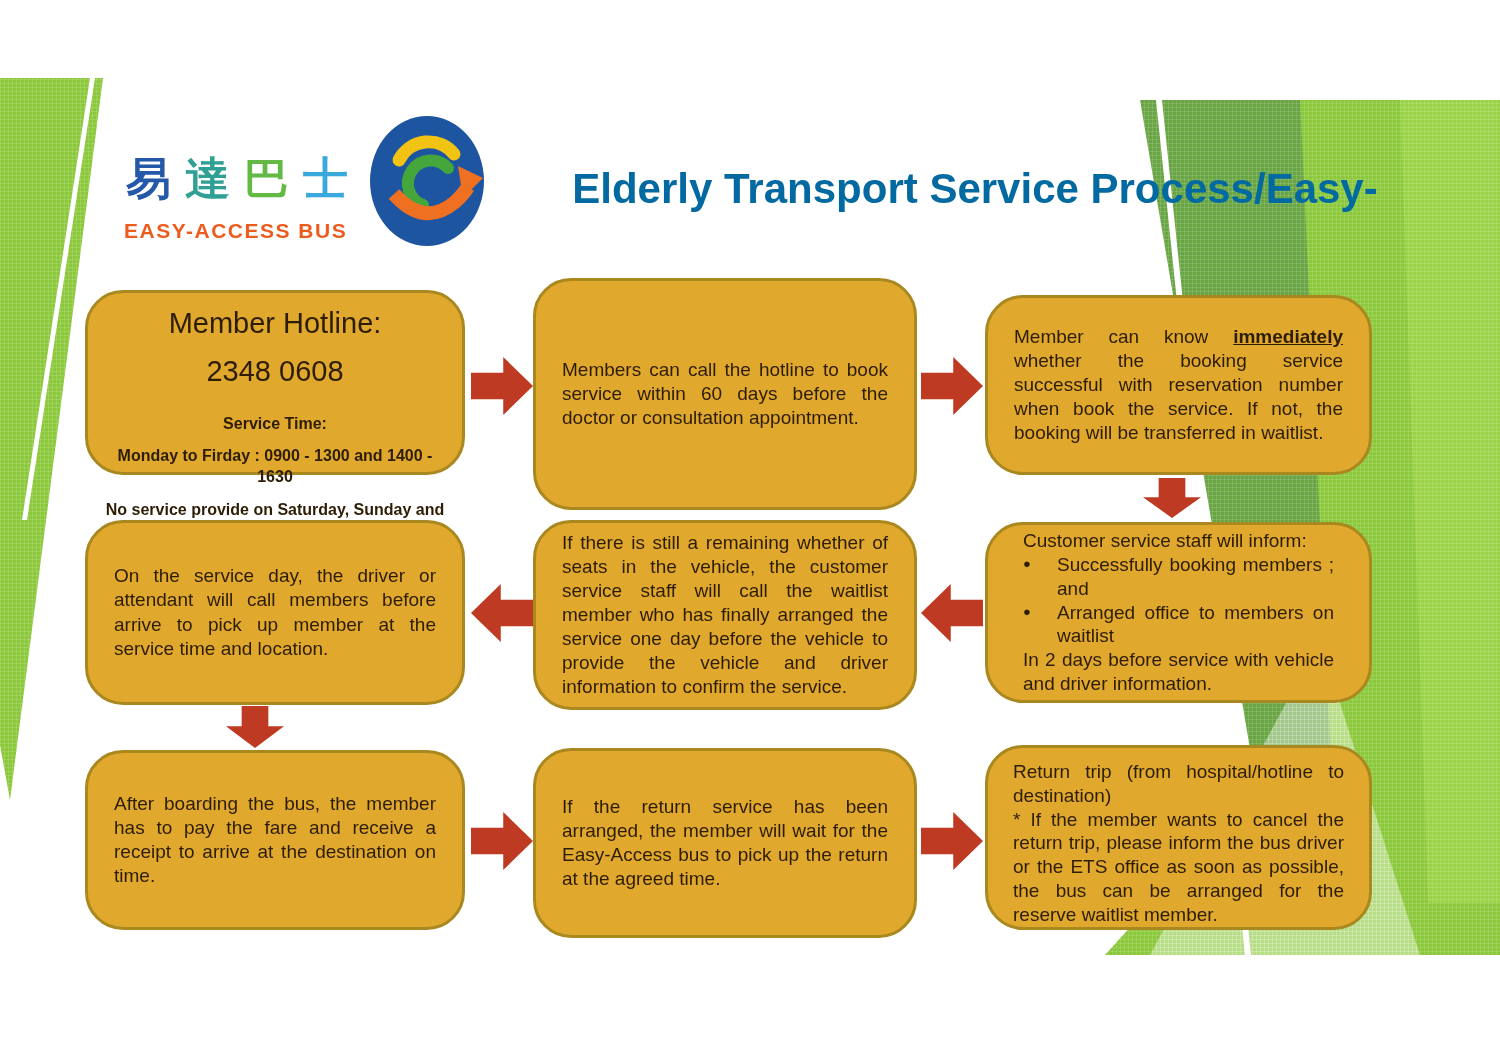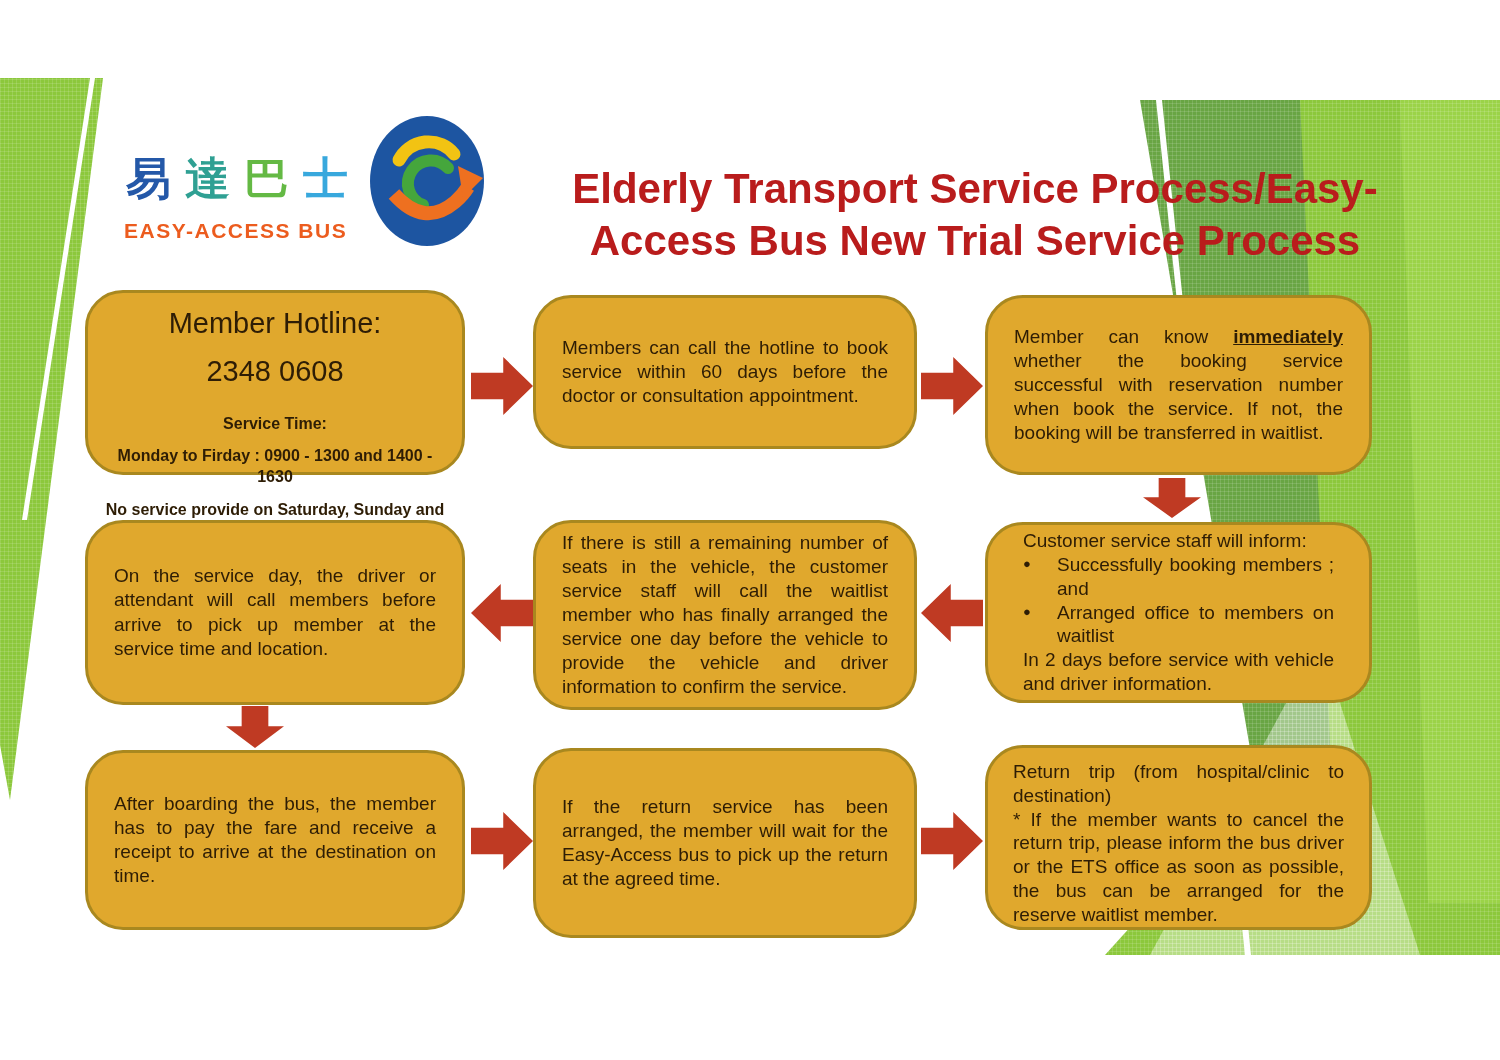--- a/index.html
+++ b/index.html
@@ -18,21 +18,21 @@
   .w-left-line{background:#ffffff;clip-path:polygon(90px 78px,95px 78px,27px 520px,22px 520px);}
   .w-dark{background-color:#69a544;clip-path:polygon(1140px 100px,1330px 100px,1430px 955px,1285px 955px);}
   .w-base{background-color:#8cc83c;clip-path:polygon(1300px 100px,1500px 100px,1500px 955px,1340px 955px);}
   .w-bright{background-color:#9bd348;clip-path:polygon(1400px 100px,1500px 100px,1500px 955px,1430px 955px);}
   .w-strip{background-color:#8cc83c;clip-path:polygon(1105px 955px,1152px 903px,1500px 903px,1500px 955px);}
   .w-pale{background-color:rgba(255,255,255,.38);clip-path:polygon(1150px 955px,1320px 640px,1420px 955px);}
   .w-right-line{background:#ffffff;clip-path:polygon(1156px 100px,1162px 100px,1251px 955px,1245px 955px);}
   
   .title{
     position:absolute;left:540px;top:163px;width:870px;z-index:1;
-    text-align:center;color:#b91c1c;font-size:42px;font-weight:700;line-height:1.24;
+    text-align:center;color:#0369a1;font-size:42px;font-weight:700;line-height:1.24;
     letter-spacing:0px;
   }
   
   .logo-cn{position:absolute;left:126px;top:156px;z-index:2;display:flex;gap:14px;font-size:45px;font-weight:600;line-height:1;}
   .logo-en{position:absolute;left:124px;top:219px;z-index:2;font-size:21px;font-weight:800;letter-spacing:1.5px;color:#ec5c1e;}
   .logo-mark{position:absolute;left:368px;top:114px;width:118px;height:134px;z-index:2;}
   .cn0{color:#2458a8;} .cn1{color:#2fa093;} .cn2{color:#64b944;} .cn3{color:#38a8dd;}
   
   .box{
     position:absolute;z-index:2;box-sizing:border-box;
@@ -85,35 +85,34 @@
       <ellipse cx="59" cy="67" rx="57" ry="65" fill="#1d55a1"></ellipse>
       <path d="M 86 40 A 33 33 0 0 0 31 46" stroke="#f2c313" stroke-width="13" fill="none" stroke-linecap="round"></path>
       <path d="M 80 54 A 23 23 0 1 0 55 91" stroke="#45a63c" stroke-width="12" fill="none" stroke-linecap="round"></path>
       <path d="M 26 80 Q 56 114 87 88 Q 95 81 100 73" stroke="#ee7020" stroke-width="14" fill="none"></path>
       <polygon points="90,52 115,64 95,84" fill="#ee7020"></polygon>
     </svg>
   </div>
 
   <div class="title">
     <div>Elderly Transport Service Process/Easy-</div>
-    <div>Access Bus New Trial Service Process</div>
   </div>
 
   <div class="box hotline" style="left:85px;top:290px;width:380px;height:185px;">
     <div class="hl-h">Member Hotline:</div>
     <div class="hl-h">2348 0608</div>
     <div class="hl-spacer"></div>
     <div class="hl-sub">Service Time:</div>
     <div class="hl-sub">Monday to Firday : 0900 - 1300 and 1400 - 1630</div>
     <div class="hl-sub">No service provide on Saturday, Sunday and Publice Holidays</div>
   </div>
 
   <div class="arr arr-right" style="left:471px;top:357px;width:62px;height:58px;"></div>
 
-  <div class="box" style="left:533px;top:295px;width:384px;height:154px;">
+  <div class="box" style="left:533px;top:278px;width:384px;height:232px;">
     <p class="para jt">Members can call the hotline to book service within 60 days before the doctor or consultation appointment.</p>
   </div>
 
   <div class="arr arr-right" style="left:921px;top:357px;width:62px;height:58px;"></div>
 
   <div class="box" style="left:985px;top:295px;width:387px;height:180px;">
     <p class="para jt"><span>Member can know </span><span class="em-ul">immediately</span><span> whether the booking service successful with reservation number when book the service. If not, the booking will be transferred in waitlist.</span></p>
   </div>
 
   <div class="arr arr-down" style="left:1143px;top:478px;width:58px;height:40px;"></div>
@@ -127,21 +126,21 @@
     <div class="brow">
       <span class="bmark">●</span>
       <span class="btext">Arranged office to members on waitlist</span>
     </div>
     <p class="para jt">In 2 days before service with vehicle and driver information.</p>
   </div>
 
   <div class="arr arr-left" style="left:921px;top:584px;width:62px;height:58px;"></div>
 
   <div class="box" style="left:533px;top:520px;width:384px;height:190px;">
-    <p class="para jt">If there is still a remaining number of seats in the vehicle, the customer service staff will call the waitlist member who has finally arranged the service one day before the vehicle to provide the vehicle and driver information to confirm the service.</p>
+    <p class="para jt">If there is still a remaining whether of seats in the vehicle, the customer service staff will call the waitlist member who has finally arranged the service one day before the vehicle to provide the vehicle and driver information to confirm the service.</p>
   </div>
 
   <div class="arr arr-left" style="left:471px;top:584px;width:62px;height:58px;"></div>
 
   <div class="box" style="left:85px;top:520px;width:380px;height:185px;">
     <p class="para jt">On the service day, the driver or attendant will call members before arrive to pick up member at the service time and location.</p>
   </div>
 
   <div class="arr arr-down" style="left:226px;top:706px;width:58px;height:42px;"></div>
 
@@ -151,17 +150,17 @@
 
   <div class="arr arr-right" style="left:471px;top:812px;width:62px;height:58px;"></div>
 
   <div class="box" style="left:533px;top:748px;width:384px;height:190px;">
     <p class="para jt">If the return service has been arranged, the member will wait for the Easy-Access bus to pick up the return at the agreed time.</p>
   </div>
 
   <div class="arr arr-right" style="left:921px;top:812px;width:62px;height:58px;"></div>
 
   <div class="box" style="left:985px;top:745px;width:387px;height:185px;padding:12px 25px;line-height:1.25;justify-content:flex-start;">
-    <p class="para jt">Return trip (from hospital/clinic to destination)</p>
+    <p class="para jt">Return trip (from hospital/hotline to destination)</p>
     <p class="para jt"> * If the member wants to cancel the return trip, please inform the bus driver or the ETS office as soon as possible, the bus can be arranged for the reserve waitlist member.</p>
   </div>
 
 </div>
 
 </body></html>

